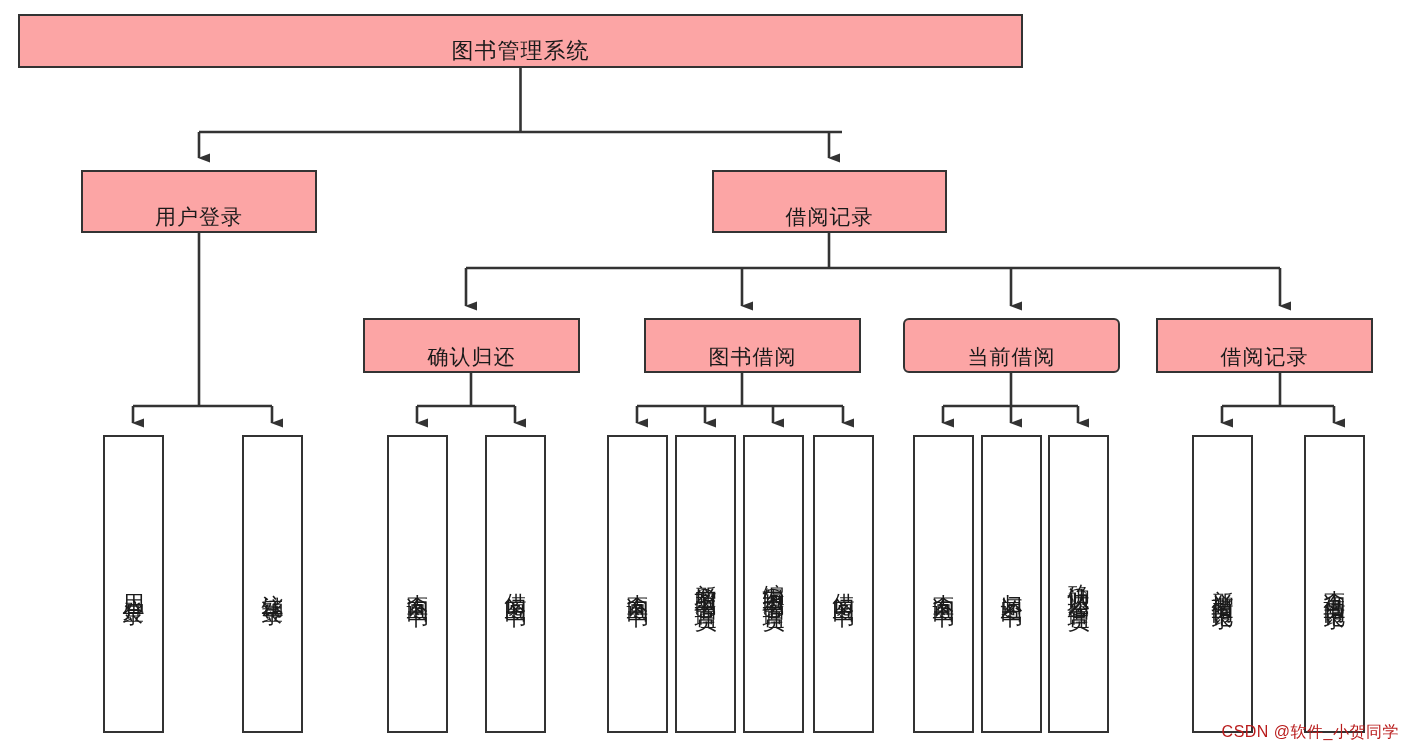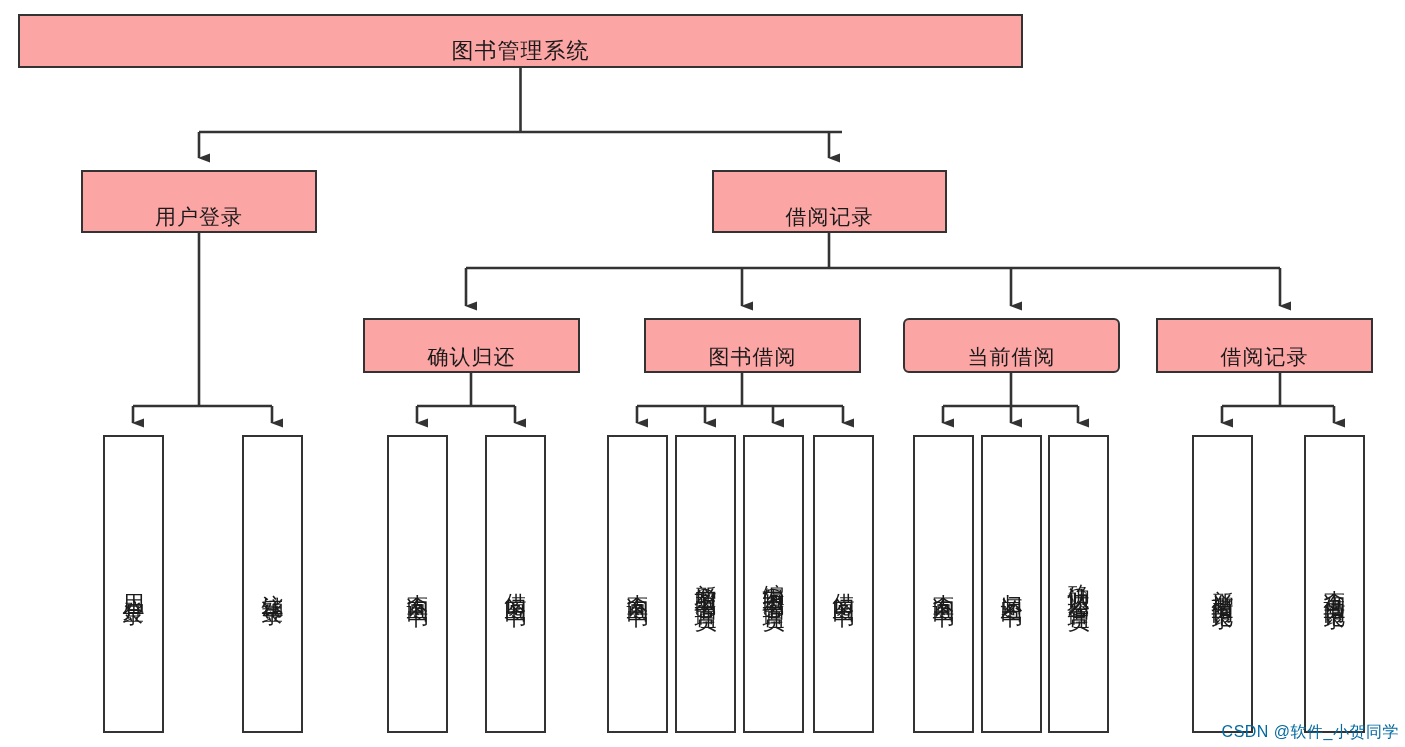--- a/index.html
+++ b/index.html
@@ -12,21 +12,21 @@
         justify-content:center;color:#1a1a1a;}
   .node.h{font-size:21px;letter-spacing:1px;}
   .node.root{font-size:22px;letter-spacing:1px;}
   .leaf{position:absolute;box-sizing:border-box;background:#ffffff;
         border:2.5px solid #333333;display:flex;align-items:center;
         justify-content:center;}
   .leaf .vt{writing-mode:vertical-rl;text-orientation:upright;
             font-size:22px;line-height:1.08;letter-spacing:4px;
             color:#1a1a1a;white-space:nowrap;}
   .wm{position:absolute;right:6px;bottom:4px;font-size:16px;
-      color:#0369a1;letter-spacing:0.5px;white-space:nowrap;}
+      color:#b91c1c;letter-spacing:0.5px;white-space:nowrap;}
 </style>
 </head>
 <body>
 
 <div id="stage">
 
   <svg id="wires" viewBox="0 0 1405 747" xmlns="http://www.w3.org/2000/svg">
     <defs>
       <marker id="ah" markerWidth="10" markerHeight="12" refX="5" refY="11" orient="auto" markerUnits="userSpaceOnUse">
         <path d="M0.5,0 L9.5,0 L5,12 Z" fill="#333333"></path>

